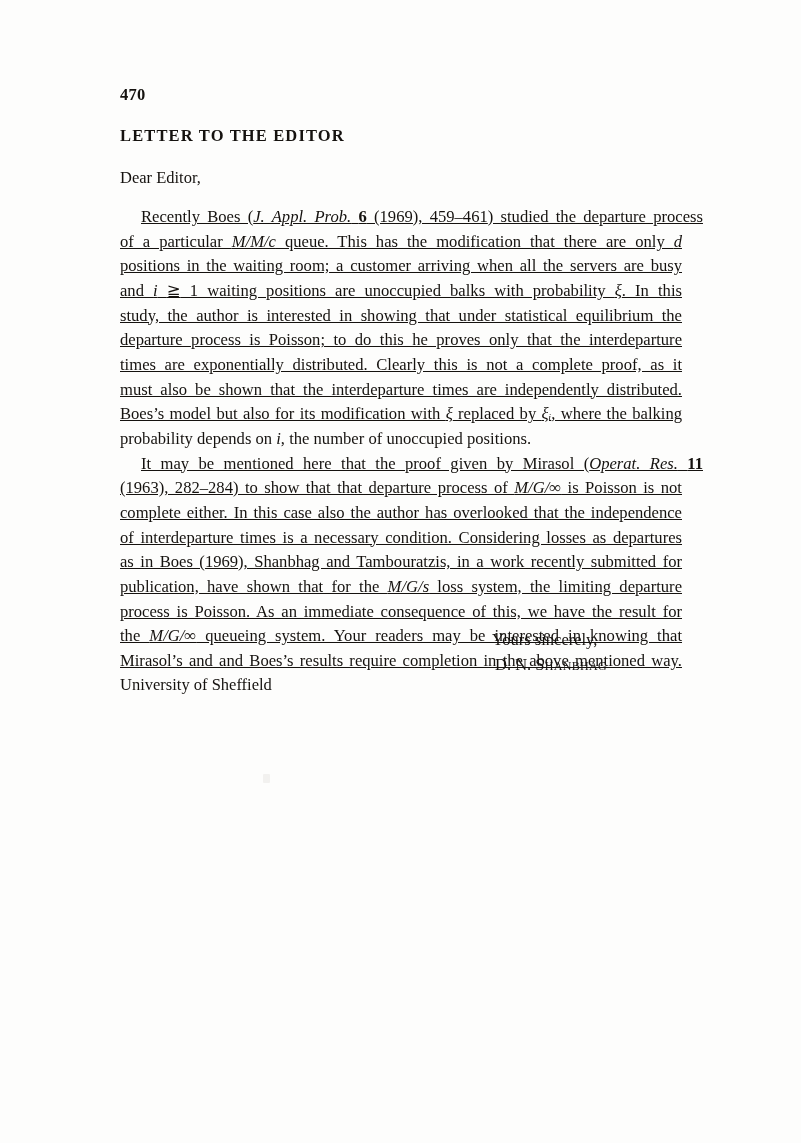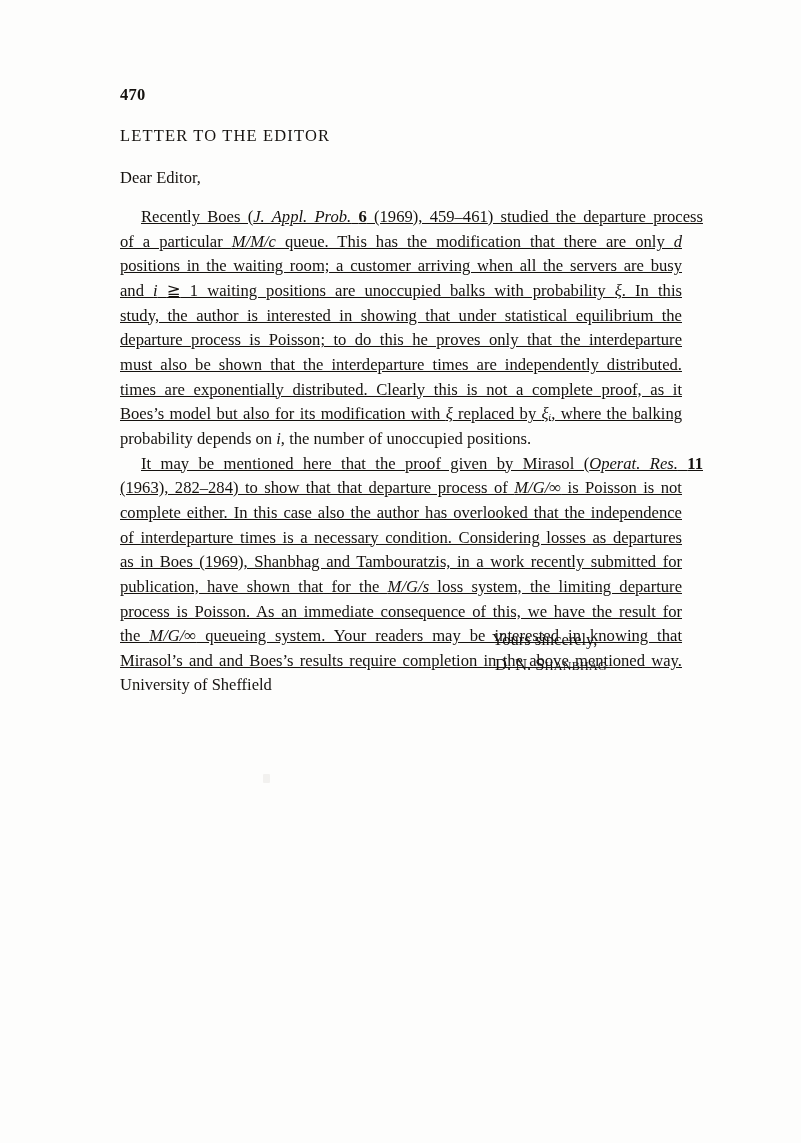--- a/index.html
+++ b/index.html
@@ -35,21 +35,21 @@
     top: 85px;
     font-size: 16.5px;
     font-weight: 700;
     letter-spacing: 0.2px;
   }
 
   .head {
     top: 126px;
     font-size: 16.5px;
     letter-spacing: 1.15px;
-    font-weight: 400;
+    font-weight: 700;
   }
 
   .salutation {
     top: 168px;
     font-size: 16.5px;
   }
 
   .body-block {
     top: 205px;
     font-size: 16.6px;
@@ -126,22 +126,22 @@
   <div class="col salutation">Dear Editor,</div>
 
   <div class="col body-block">
 
     <span class="ln j indent">Recently Boes (<i>J. Appl. Prob.</i>&nbsp;<span class="bold">6</span> <span>(1969), 459–461</span>) studied the departure process</span>
     <span class="ln j">of a particular <i>M/M/c</i> queue. This has the modification that there are only <i>d</i></span>
     <span class="ln j">positions in the waiting room; a customer arriving when all the servers are busy</span>
     <span class="ln j">and <i>i</i> <span>≧</span> 1 waiting positions are unoccupied balks with probability <i>ξ</i>. In this</span>
     <span class="ln j">study, the author is interested in showing that under statistical equilibrium the</span>
     <span class="ln j">departure process is Poisson; to do this he proves only that the interdeparture</span>
+    <span class="ln j">times are exponentially distributed. Clearly this is not a complete proof, as it</span>
     <span class="ln j">must also be shown that the interdeparture times are independently distributed.</span>
-    <span class="ln j">times are exponentially distributed. Clearly this is not a complete proof, as it</span>
     <span class="ln j">Boes’s model but also for its modification with <i>ξ</i> replaced by <i>ξᵢ</i>, where the balking</span>
     <span class="ln">probability depends on <i>i</i>, the number of unoccupied positions.</span>
 
     <span class="ln j indent">It may be mentioned here that the proof given by Mirasol (<i>Operat. Res.</i>&nbsp;<span class="bold">11</span></span>
     <span class="ln j"><span>(1963), 282–284</span>) to show that that departure process of <i>M/G/∞</i> is Poisson is not</span>
     <span class="ln j">complete either. In this case also the author has overlooked that the independence</span>
     <span class="ln j">of interdeparture times is a necessary condition. Considering losses as departures</span>
     <span class="ln j">as in Boes (1969), Shanbhag and Tambouratzis, in a work recently submitted for</span>
     <span class="ln j">publication, have shown that for the <i>M/G/s</i> loss system, the limiting departure</span>
     <span class="ln j">process is Poisson. As an immediate consequence of this, we have the result for</span>

